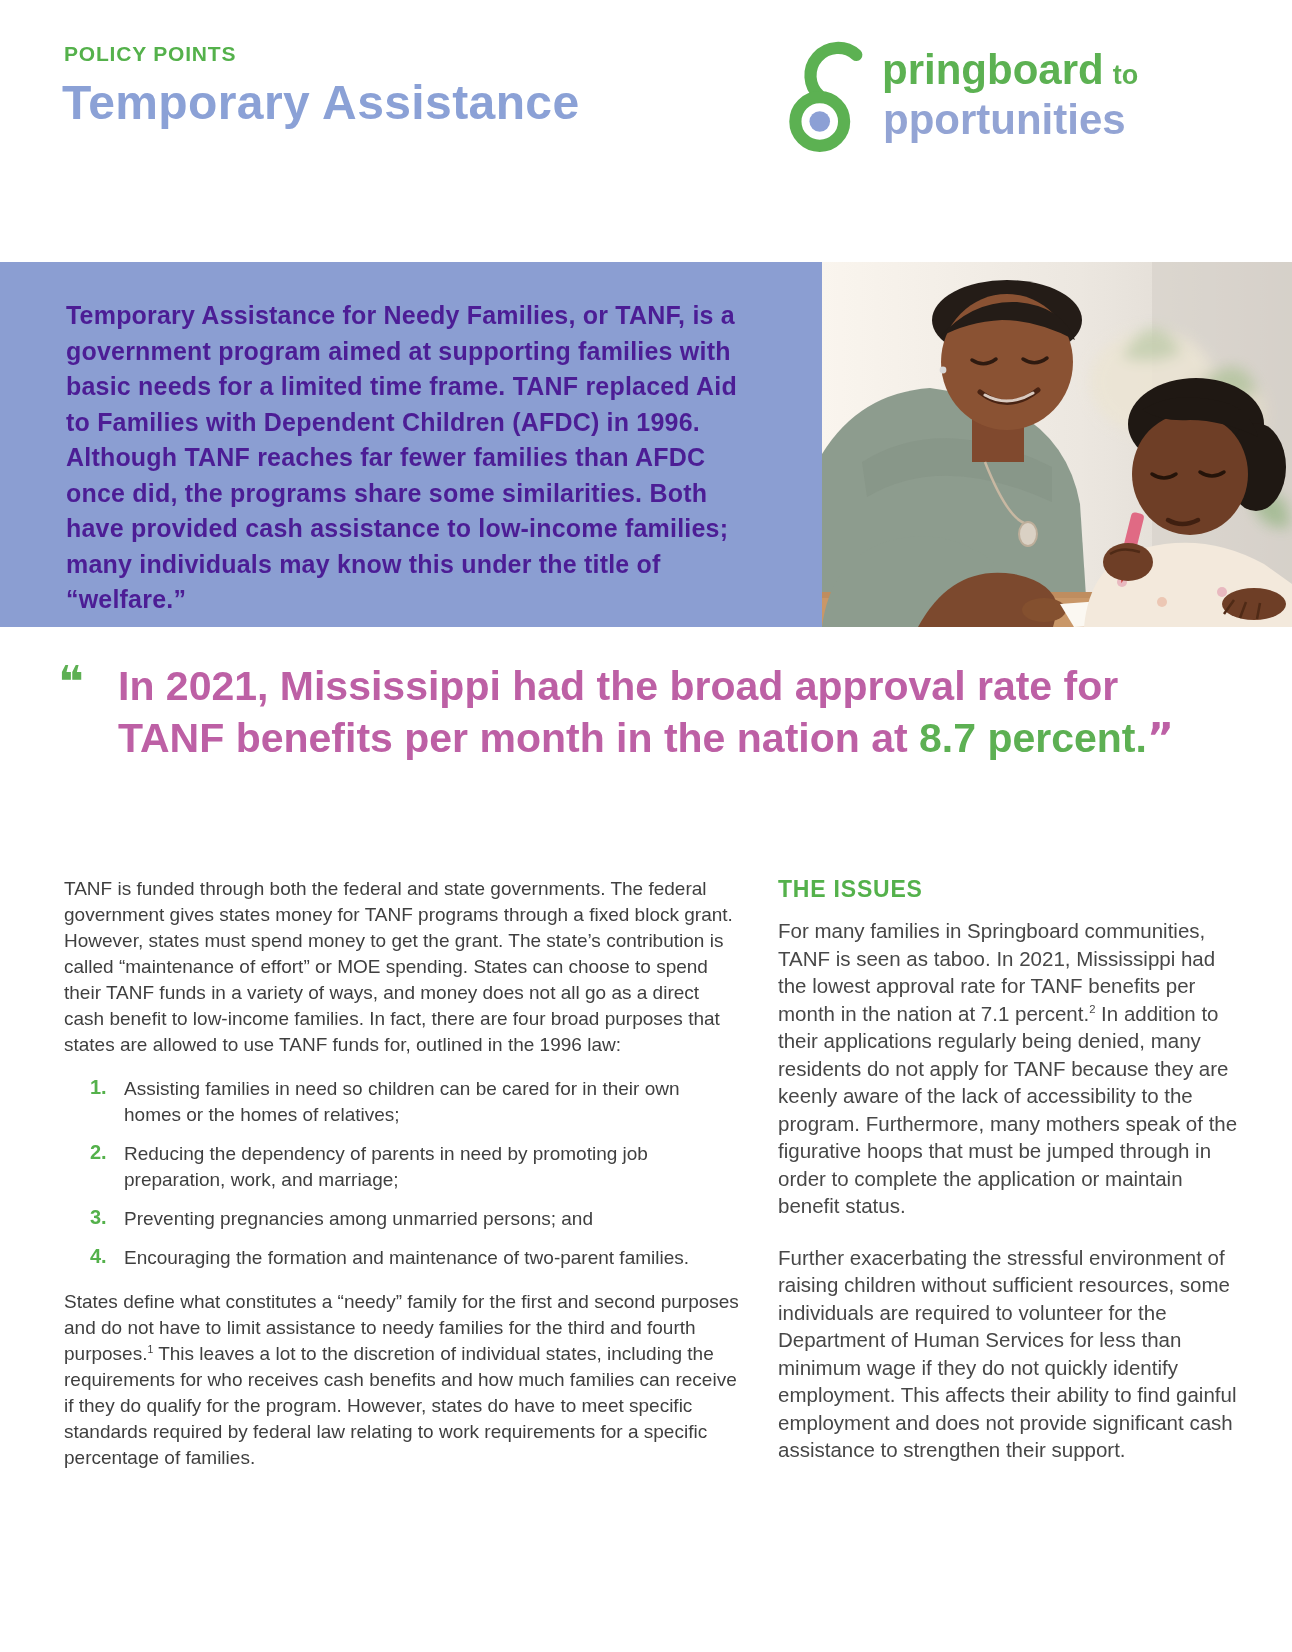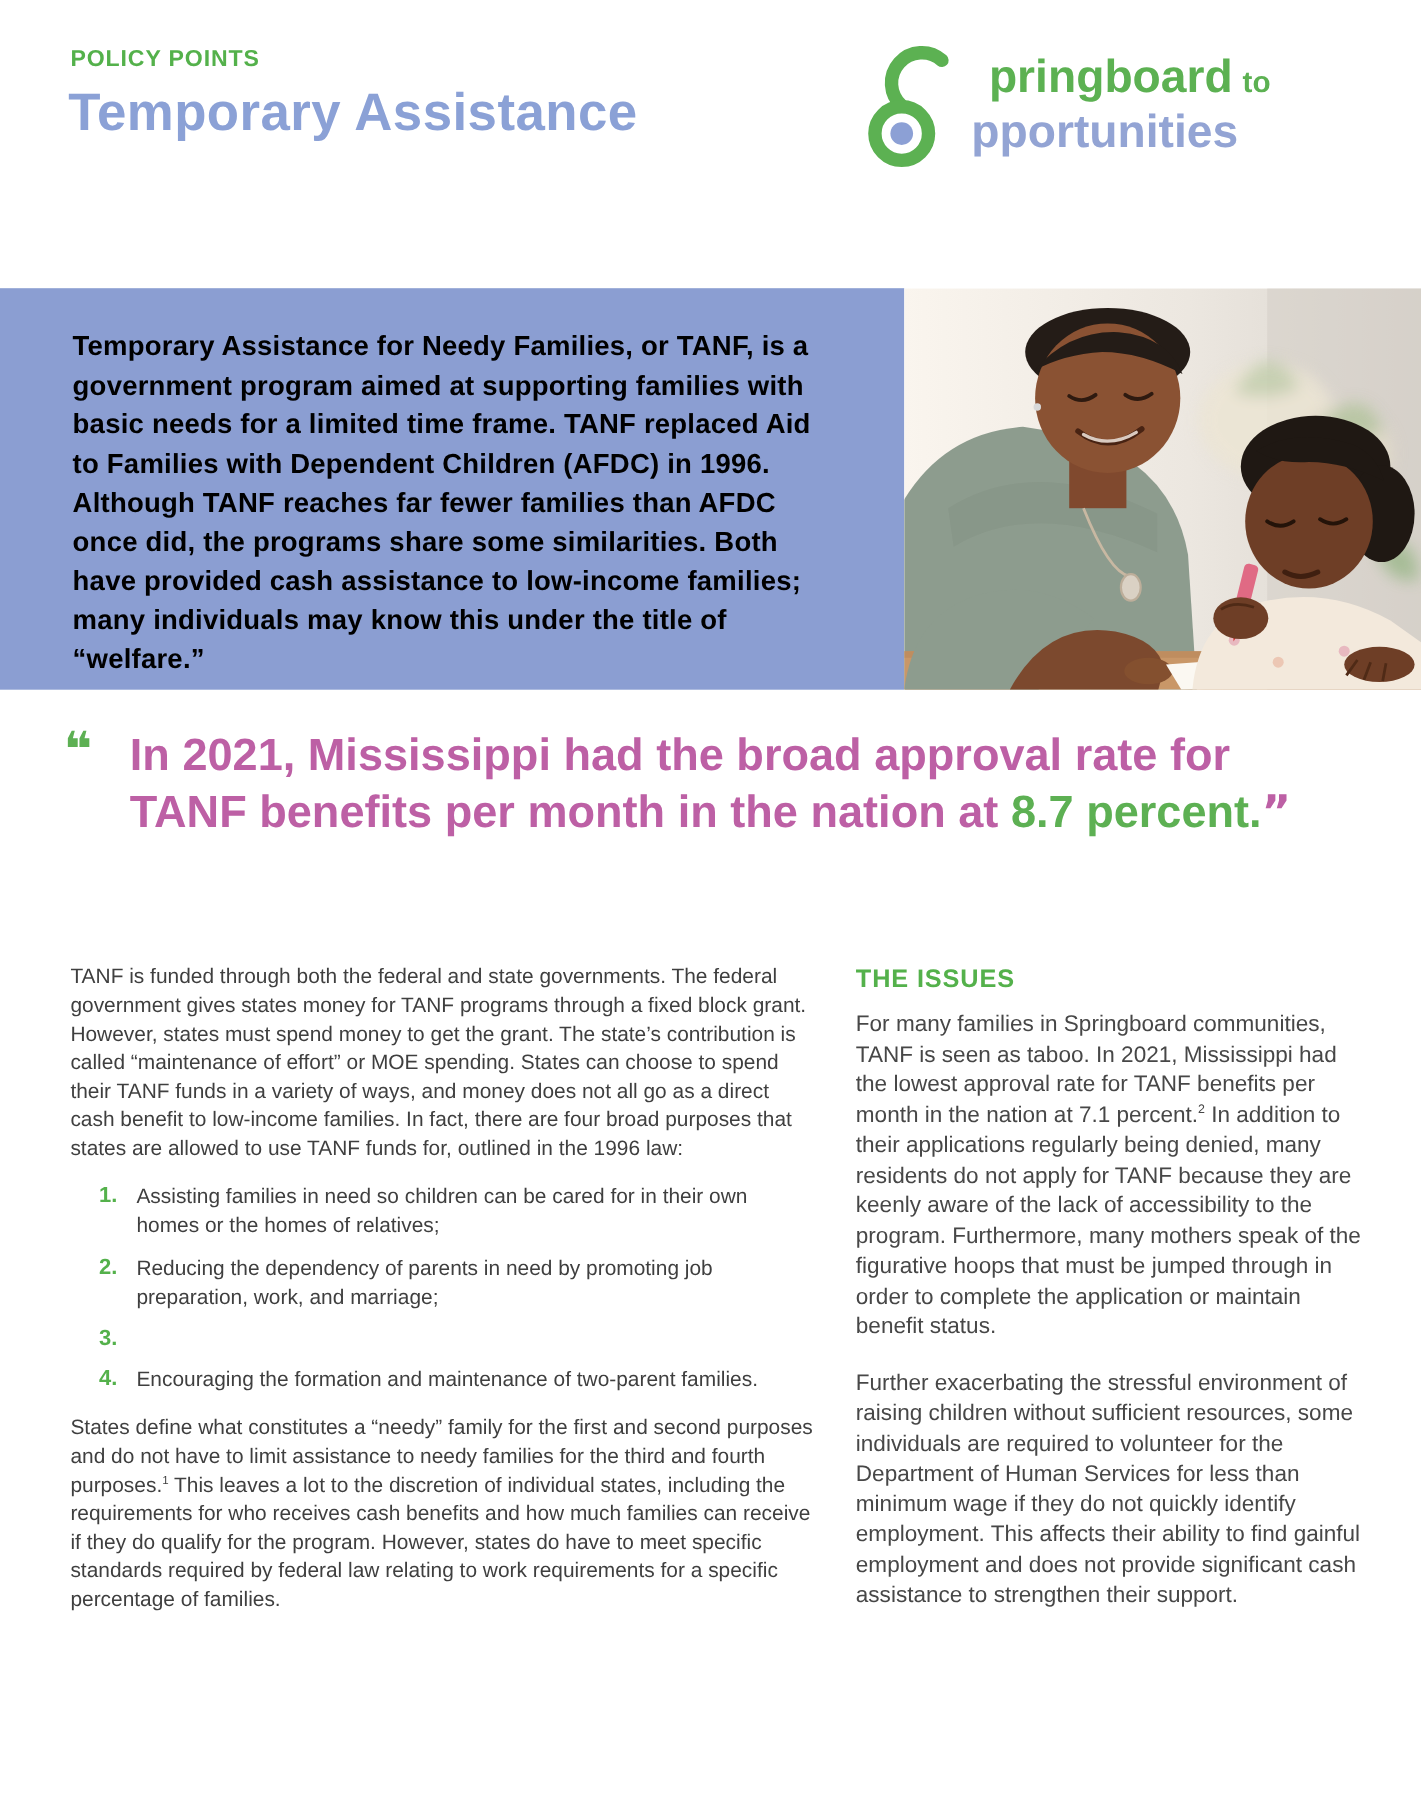--- a/index.html
+++ b/index.html
@@ -8,30 +8,30 @@
 
   
   .eyebrow{position:absolute;left:64px;top:42px;font-size:21px;font-weight:800;
            letter-spacing:0.8px;color:#54b14b;}
   .title{position:absolute;left:62px;top:74px;font-size:48px;line-height:58px;
          font-weight:800;color:#8ba1d6;letter-spacing:0.4px;}
 
   
   .logo{position:absolute;left:786px;top:38px;width:400px;height:120px;}
   .logo-mark{position:absolute;left:0;top:2px;}
-  .logo-line1{position:absolute;left:113px;top:8px;font-size:42px;font-weight:800;
+  .logo-line1{position:absolute;left:96px;top:8px;font-size:42px;font-weight:800;
               color:#5cb152;white-space:nowrap;text-align:right;}
   .logo-to{font-size:27px;font-weight:800;color:#5cb152;margin-left:9px;}
   .logo-line2{position:absolute;left:97px;top:58px;font-size:42px;font-weight:800;
               color:#93a4d4;white-space:nowrap;}
 
   
   .banner{position:absolute;left:0;top:262px;width:822px;height:365px;background:#8b9ed2;}
   .banner-text{position:absolute;left:66px;top:36px;width:702px;font-size:25px;
-               line-height:35.5px;font-weight:700;color:#000000;letter-spacing:0.2px;}
+               line-height:35.5px;font-weight:700;color:#4c1d95;letter-spacing:0.2px;}
   .photo{position:absolute;left:822px;top:262px;width:470px;height:365px;overflow:hidden;}
 
   
   .quote{position:absolute;left:58px;top:660px;width:1060px;padding-left:60px;
          font-size:41px;line-height:52px;font-weight:800;color:#bd60a5;}
   .open-quote{position:absolute;left:0;top:-4px;color:#5db053;
               font-family:"DejaVu Sans", sans-serif;font-size:44px;}
   .quote .green{color:#5db053;}
   .close-quote{font-family:"DejaVu Sans", sans-serif;}
 
@@ -156,20 +156,21 @@
       <div class="law-item">
         <span class="law-num">1.</span>
         <span class="law-text">Assisting families in need so children can be cared for in their own homes or the homes of relatives;</span>
       </div>
       <div class="law-item">
         <span class="law-num">2.</span>
         <span class="law-text">Reducing the dependency of parents in need by promoting job preparation, work, and marriage;</span>
       </div>
       <div class="law-item">
         <span class="law-num">3.</span>
+        <span class="law-text">Preventing pregnancies among unmarried persons; and</span>
       </div>
       <div class="law-item">
         <span class="law-num">4.</span>
         <span class="law-text">Encouraging the formation and maintenance of two-parent families.</span>
       </div>
     </div>
     <p class="body-left"><span>States define what constitutes a “needy” family for the first and second purposes and do not have to limit assistance to needy families for the third and fourth purposes.</span><sup>1</sup><span> This leaves a lot to the discretion of individual states, including the requirements for who receives cash benefits and how much families can receive if they do qualify for the program. However, states do have to meet specific standards required by federal law relating to work requirements for a specific percentage of families.</span></p>
   </div>
 
   <div class="col col-right">

